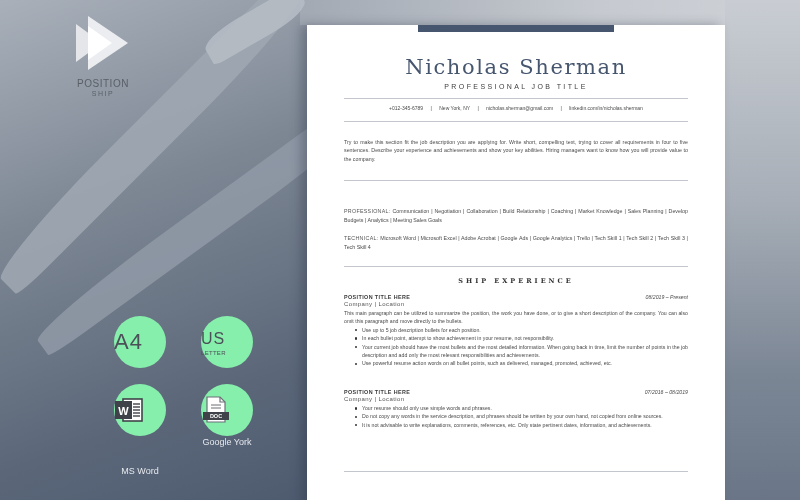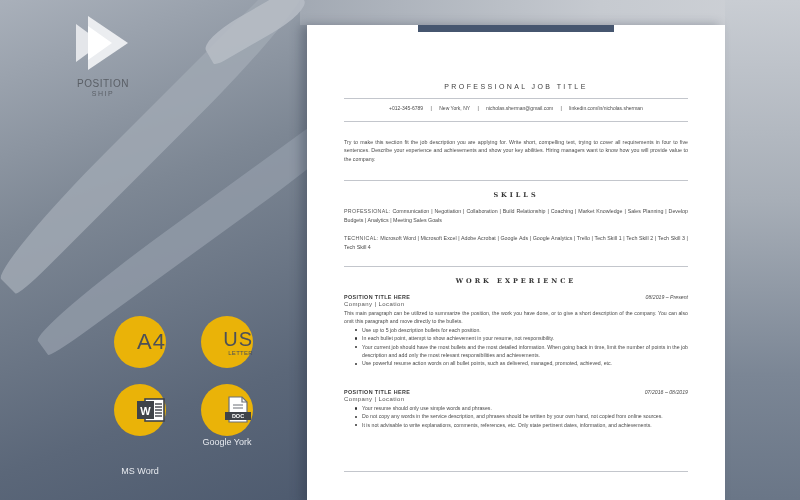--- a/index.html
+++ b/index.html
@@ -27,28 +27,28 @@
   .logo-text1 {
     position:absolute; left:0; top:64px; width:66px; text-align:center;
     font-size:10px; letter-spacing:0.5px; color:#5a5f66; font-weight:400;
   }
   .logo-text2 {
     position:absolute; left:0; top:76px; width:66px; text-align:center;
     font-size:7px; letter-spacing:1.5px; color:#5a5f66;
   }
   .badge {
     position:absolute; width:52px; height:52px; border-radius:50%;
-    background:#eab308; display:flex; align-items:flex-end; justify-content:center;
+    background:#86efac; display:flex; align-items:flex-start; justify-content:center;
     flex-direction:column; color:#4c5058;
   }
   .badge-label {
     position:absolute; width:90px; text-align:center; font-size:9px; color:#e6e9ee;
   }
   .a4 { font-size:22px; font-weight:300; letter-spacing:1px; }
-  .us { font-size:20px; font-weight:300; line-height:20px; letter-spacing:1px; }
+  .us { font-size:16px; font-weight:300; line-height:20px; letter-spacing:1px; }
   .us-sub { font-size:6px; letter-spacing:0.3px; margin-top:1px; }
 
   .page {
     position:absolute; left:307px; top:25px; width:418px; height:480px;
     background:#ffffff; box-shadow:-6px 0 10px rgba(40,50,65,0.35);
   }
   .topbar {
     position:absolute; left:111px; top:0; width:196px; height:7px; background:#46566f;
   }
   .name {
@@ -135,49 +135,49 @@
     <line x1="10" y1="10" x2="20" y2="10" stroke="#6b6f76" stroke-width="1"></line>
     <line x1="10" y1="13" x2="20" y2="13" stroke="#6b6f76" stroke-width="1"></line>
     <rect x="2" y="17" width="26" height="8" fill="#3f4349"></rect>
     <text x="15" y="23.3" font-size="5.5" font-weight="bold" text-anchor="middle" fill="#ffffff" font-family="Liberation Sans, sans-serif">DOC</text>
   </svg>
 </div>
 <div class="badge-label" style="left:182px;top:437px;">Google York</div>
 
 <div class="page">
   <div class="topbar"></div>
+  <div class="name">Nicholas Sherman</div>
   <div class="jobtitle">PROFESSIONAL JOB TITLE</div>
 
   <div class="rule" style="top:73px;"></div>
   <div class="contact">
     <span>+012-345-6789</span>
     <span class="sep">|</span>
     <span>New York, NY</span>
     <span class="sep">|</span>
     <span>nicholas.sherman@gmail.com</span>
     <span class="sep">|</span>
     <span>linkedin.com/in/nicholas.sherman</span>
   </div>
   <div class="rule" style="top:96px;"></div>
 
   <div class="summary">Try to make this section fit the job description you are applying for. Write short, compelling text, trying to cover all requirements in four to five sentences. Describe your experience and achievements and show your key abilities. Hiring managers want to know how you will provide value to the company.</div>
   <div class="rule" style="top:155px;"></div>
 
-  <div class="sec-title" style="top:166px;">SKILLS</div>
   <div class="skills" style="top:182px;">
     <span class="lbl">PROFESSIONAL:</span>
     <span>Communication  |  Negotiation  |  Collaboration  |  Build Relationship  |  Coaching  |  Market Knowledge  |  Sales Planning  |  Develop Budgets  |  Analytics  |  Meeting Sales Goals</span>
   </div>
   <div class="skills" style="top:209px;">
     <span class="lbl">TECHNICAL:</span>
     <span>Microsoft Word  |  Microsoft Excel  |  Adobe Acrobat  |  Google Ads  |  Google Analytics  |  Trello  |  Tech Skill 1  |  Tech Skill 2  |  Tech Skill 3  |  Tech Skill 4</span>
   </div>
   <div class="rule" style="top:241px;"></div>
 
-  <div class="sec-title" style="top:252px;">WORK EXPERIENCE</div>
+  <div class="sec-title" style="top:252px;">SHIP EXPERIENCE</div>
 
   <div class="job" style="top:269px;">
     <div class="job-head">
       <span class="job-title">POSITION TITLE HERE</span>
       <span class="job-date">08/2019 – Present</span>
     </div>
     <div class="job-company">Company | Location</div>
     <div class="job-desc">This main paragraph can be utilized to summarize the position, the work you have done, or to give a short description of the company. You can also omit this paragraph and move directly to the bullets.</div>
     <ul>
       <li>Use up to 5 job description bullets for each position.</li>

